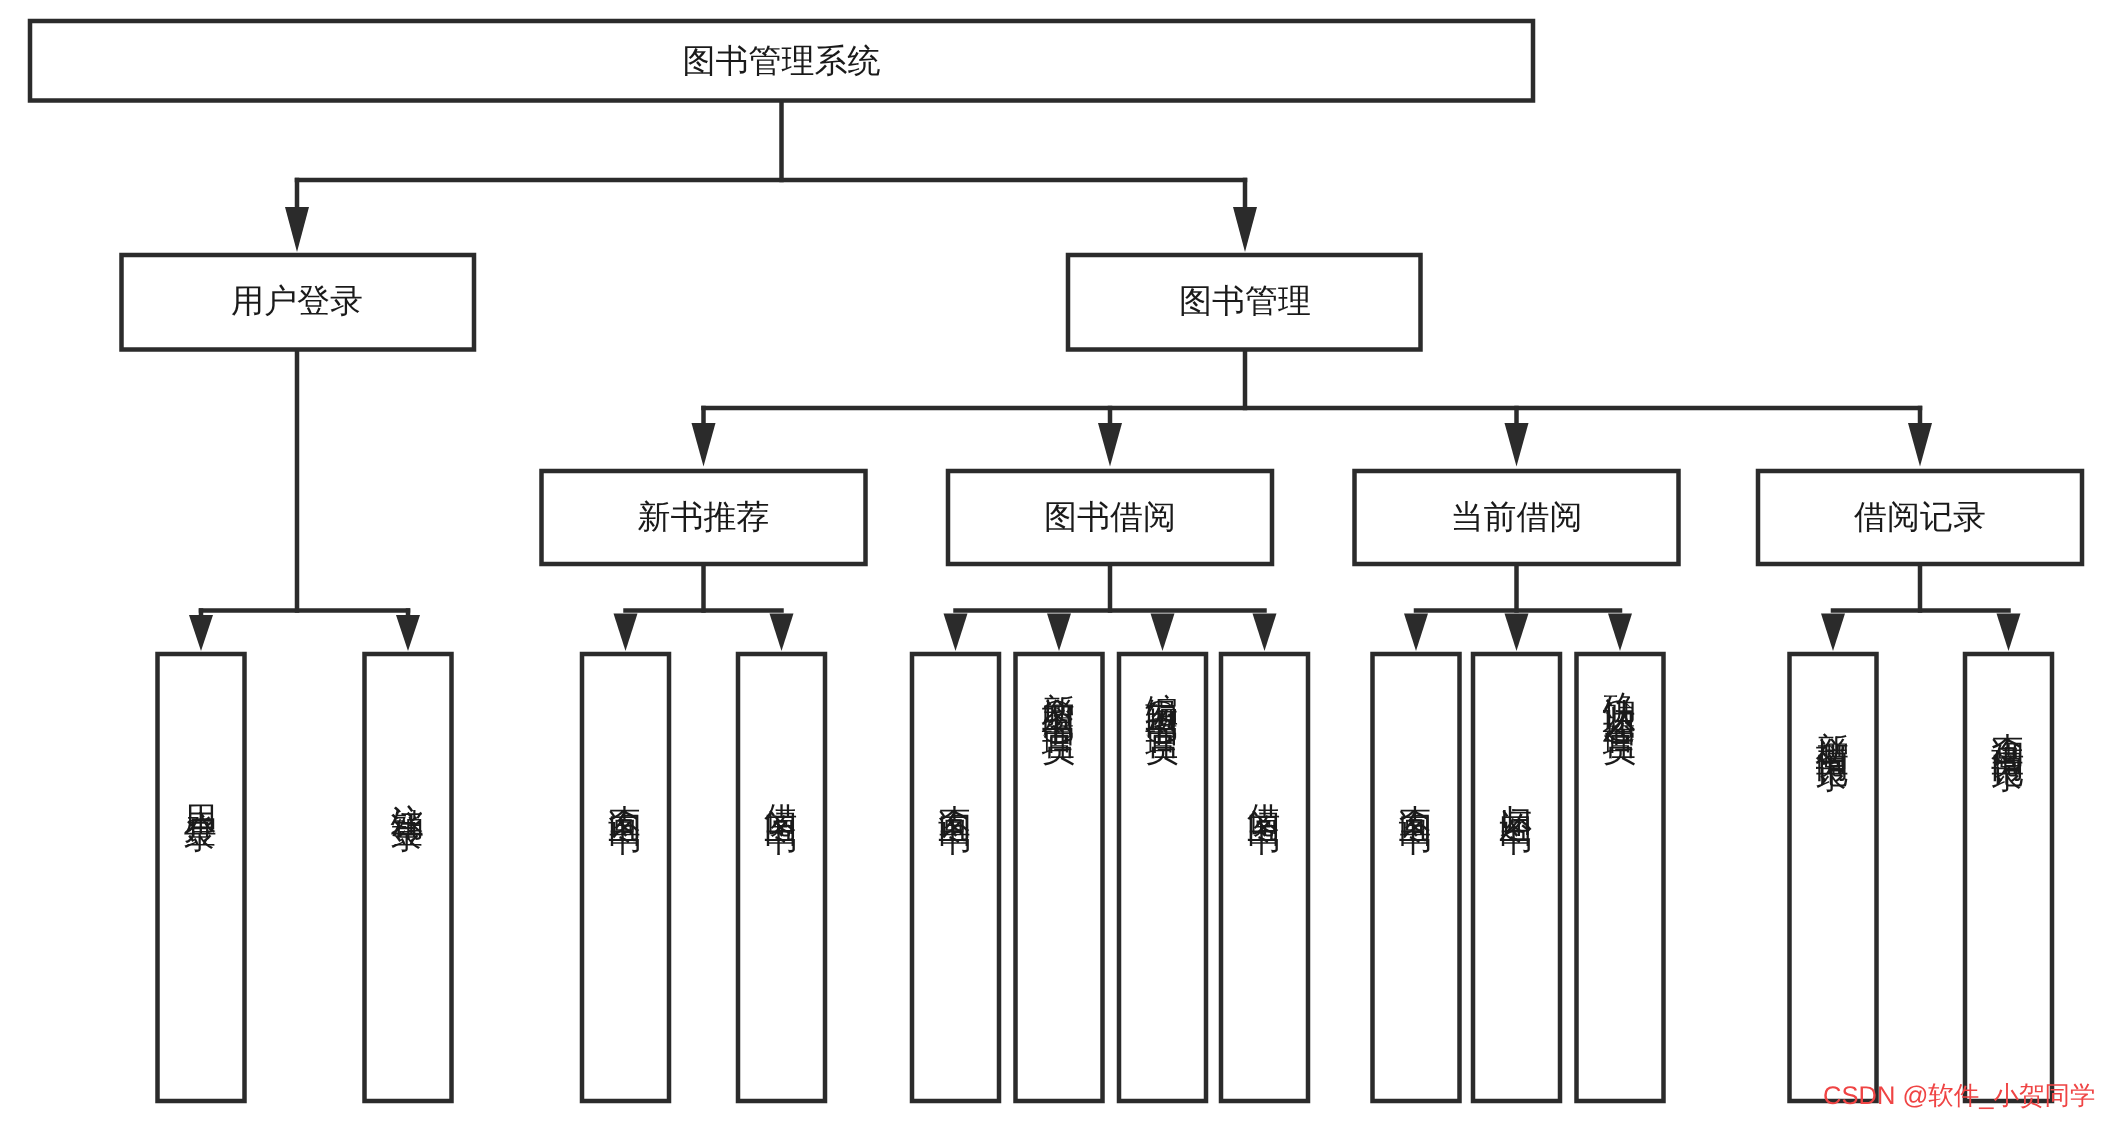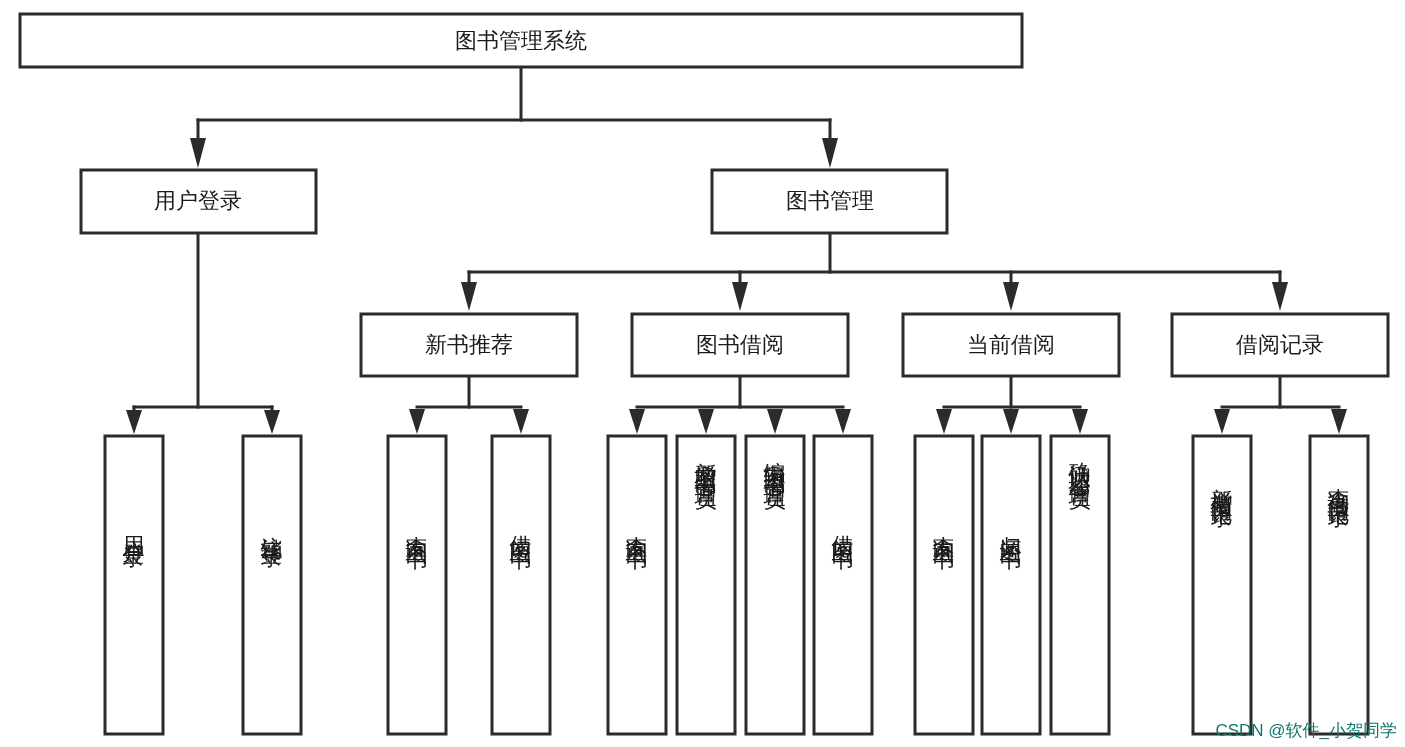--- a/index.html
+++ b/index.html
@@ -20,21 +20,21 @@
   .node-label-v{
     font-family:"Liberation Sans","DejaVu Sans",sans-serif;
     font-size:22px;fill:#1a1a1a;
     writing-mode:vertical-rl;
     text-orientation:upright;
     letter-spacing:4px;
   }
   .watermark{
     position:absolute;right:8px;bottom:5px;
     font-family:"Liberation Sans","DejaVu Sans",sans-serif;
-    font-size:17px;color:#0f766e;white-space:nowrap;
+    font-size:17px;color:#ef4444;white-space:nowrap;
     pointer-events:none;user-select:none;
   }
 </style>
 </head>
 <body>
 
 <svg id="diagram" viewBox="0 0 1405 747" xmlns="http://www.w3.org/2000/svg">
 
   <g>
 

